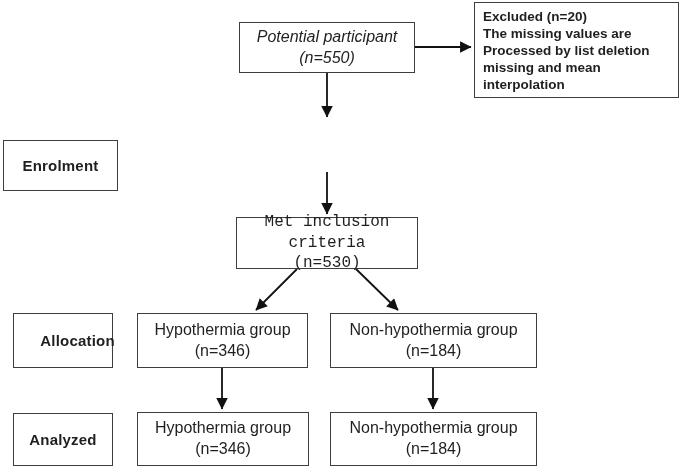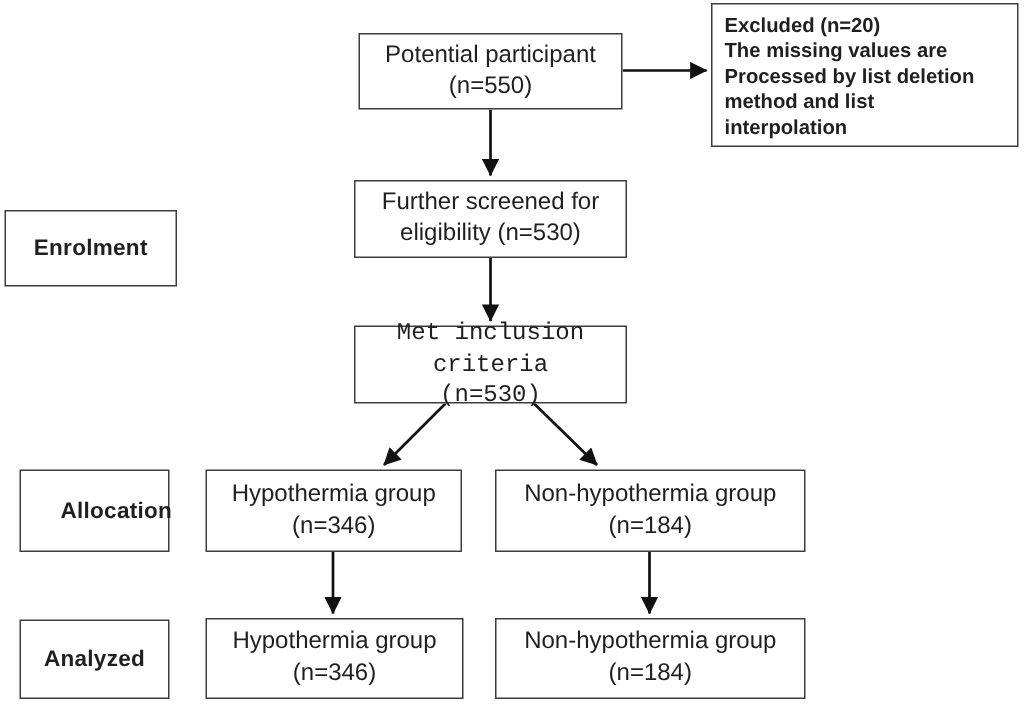--- a/index.html
+++ b/index.html
@@ -83,37 +83,33 @@
   <div class="box stage" style="left:3px; top:120px; width:115px; height:51px;margin-top:20px;">
     <div>Enrolment</div>
   </div>
   <div class="box stage" style="left:13px; top:313px; width:100px; height:55px;padding-left:29px;">
     <div>Allocation</div>
   </div>
   <div class="box stage" style="left:13px; top:413px; width:100px; height:53px;">
     <div>Analyzed</div>
   </div>
 
-  <div class="box" style="left:239px; top:22px; width:176px; height:51px;">
+  <div class="box" style="left:239px; top:22px; width:176px; height:51px;font-style:italic;">
     <div>Potential participant</div>
     <div>(n=550)</div>
   </div>
 
   <div class="box note" style="left:474px; top:2px; width:205px; height:96px;">
     <div>Excluded (n=20)</div>
     <div>The missing values are</div>
     <div>Processed by list deletion</div>
-    <div>method and list</div>
+    <div>missing and mean</div>
     <div>interpolation</div>
   </div>
 
-  <div class="box" style="left:236px; top:120px; width:182px; height:52px;">
-    <div>Further screened for</div>
-    <div>eligibility (n=530)</div>
-  </div>
 
   <div class="box" style="left:236px; top:217px; width:182px; height:52px;font-family:Liberation Mono, monospace;">
     <div>Met inclusion criteria</div>
     <div>(n=530)</div>
   </div>
 
   <div class="box" style="left:137px; top:313px; width:171px; height:55px;">
     <div>Hypothermia group</div>
     <div>(n=346)</div>
   </div>

